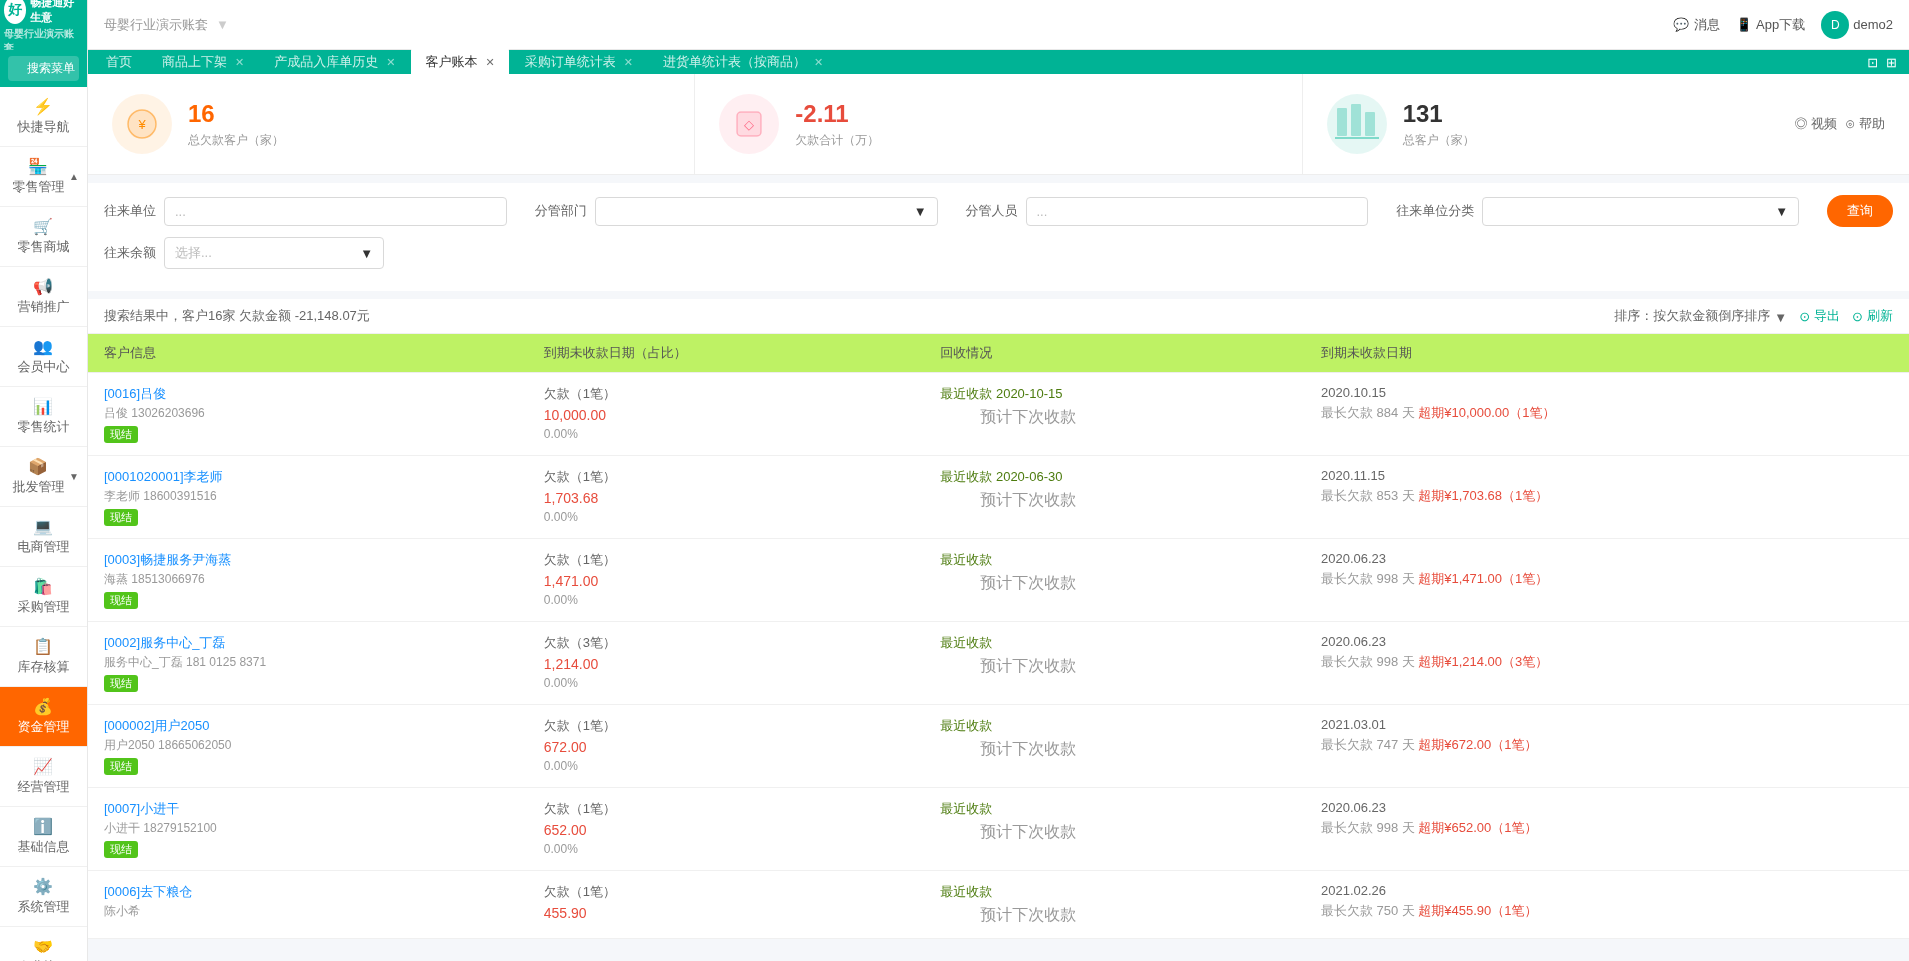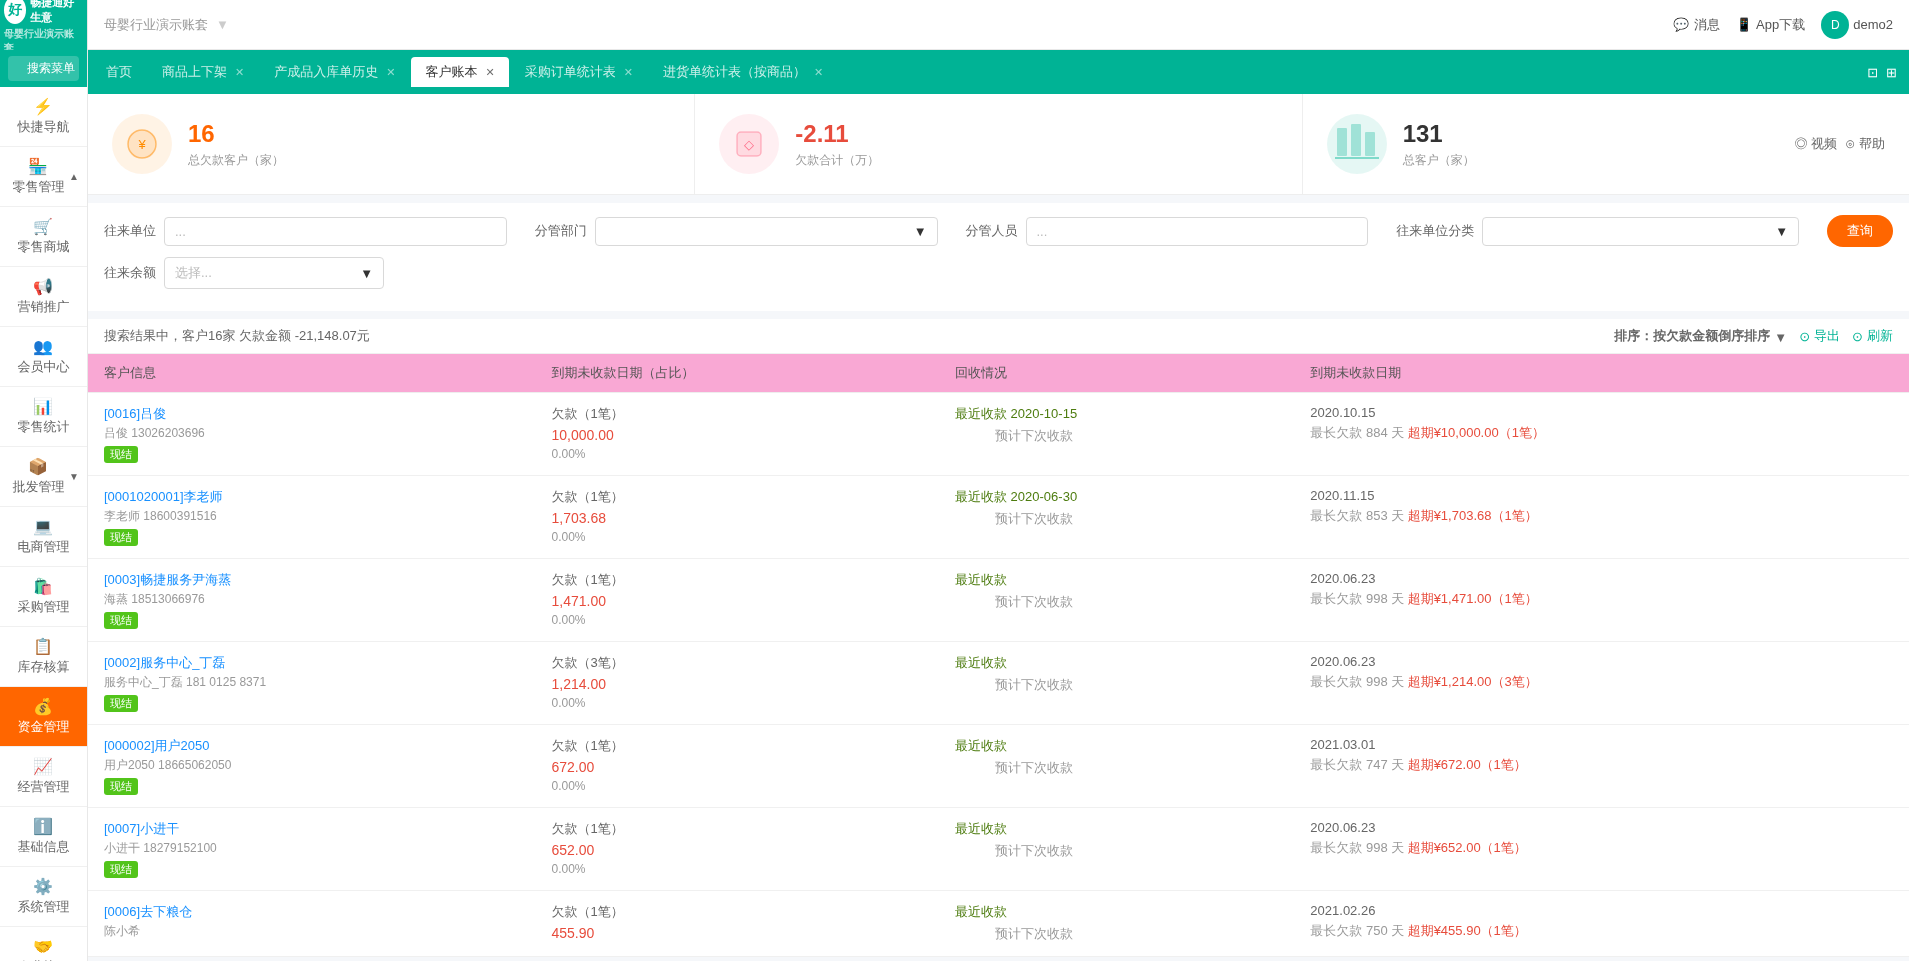--- a/index.html
+++ b/index.html
@@ -18,21 +18,21 @@
     
     .main { flex: 1; display: flex; flex-direction: column; overflow: hidden; }
 
     
     .top-header { height: 50px; background: #fff; display: flex; align-items: center; justify-content: space-between; padding: 0 16px; border-bottom: 1px solid #e8e8e8; flex-shrink: 0; }
     .top-header-left { display: flex; align-items: center; gap: 8px; font-size: 12px; color: #999; }
     .top-header-right { display: flex; align-items: center; gap: 16px; font-size: 13px; color: #555; }
     .top-header-right .icon-btn { display: flex; align-items: center; gap: 4px; cursor: pointer; }
 
     
-    .tabs-bar { background: #00b395; display: flex; align-items: center; height: 44px; flex-shrink: 0; padding: 0 4px; }
+    .tabs-bar { background: #00b395; display: flex; align-items: center; height: 24px; flex-shrink: 0; padding: 0 4px; }
     .tab { display: flex; align-items: center; gap: 4px; padding: 6px 14px; cursor: pointer; color: rgba(255,255,255,0.8); font-size: 13px; border-radius: 4px 4px 0 0; margin-right: 2px; white-space: nowrap; }
     .tab.active { background: #fff; color: #333; }
     .tab .close { margin-left: 4px; font-size: 11px; opacity: 0.7; }
     .tab-actions { margin-left: auto; display: flex; gap: 8px; color: #fff; padding-right: 8px; }
 
     
     .content { flex: 1; overflow-y: auto; background: #f5f7fa; padding: 0; }
 
     
     .stats-banner { background: #fff; display: flex; align-items: stretch; margin-bottom: 8px; border-bottom: 1px solid #eee; }
@@ -56,40 +56,40 @@
     .filter-label { color: #666; font-size: 13px; white-space: nowrap; }
     .filter-input { flex: 1; border: 1px solid #d9d9d9; border-radius: 4px; padding: 6px 10px; font-size: 13px; color: #333; display: flex; align-items: center; justify-content: space-between; cursor: pointer; }
     .filter-input .placeholder { color: #bbb; }
     .filter-btn-search { background: #ff6600; color: #fff; border: none; border-radius: 16px; padding: 7px 20px; font-size: 13px; cursor: pointer; white-space: nowrap; }
     .collapse-btn { text-align: center; color: #00b395; font-size: 12px; cursor: pointer; padding: 4px; }
 
     
     .results-header { background: #fff; padding: 8px 16px; display: flex; align-items: center; justify-content: space-between; border-bottom: 1px solid #f0f0f0; }
     .results-info { color: #666; font-size: 13px; }
     .results-actions { display: flex; align-items: center; gap: 12px; font-size: 12px; color: #666; }
-    .results-actions .sort-btn { display: flex; align-items: flex-end; gap: 4px; cursor: pointer; font-weight: bold; }
+    .results-actions .sort-btn { display: flex; align-items: flex-end; gap: 4px; cursor: pointer; }
     .results-actions .action-btn { display: flex; align-items: center; gap: 4px; cursor: pointer; color: #00b395; }
 
     
     .data-table { background: #fff; width: 100%; border-collapse: collapse; }
-    .data-table thead tr { background: #f9a8d4; }
+    .data-table thead tr { background: #bef264; }
     .data-table th { padding: 10px 16px; text-align: left; font-weight: 500; color: #555; font-size: 13px; border-bottom: 1px solid #eee; }
     .data-table tbody tr { border-bottom: 1px solid #f0f0f0; }
     .data-table td { padding: 12px 16px; vertical-align: top; }
 
     .customer-name { color: #1890ff; cursor: pointer; font-size: 13px; margin-bottom: 2px; }
     .customer-sub { color: #999; font-size: 12px; margin-bottom: 4px; }
     .tag-green { display: inline-block; background: #52c41a; color: #fff; border-radius: 3px; padding: 1px 6px; font-size: 11px; }
 
     .debt-count { color: #666; font-size: 13px; margin-bottom: 4px; }
     .debt-amount { color: #e74c3c; font-size: 14px; font-weight: 500; }
     .debt-percent { color: #999; font-size: 12px; margin-top: 4px; }
 
     .recovery-date { color: #4d7c0f; font-size: 13px; }
-    .recovery-next { color: #999; font-size: 13px; margin-top: 4px; margin-left: 40px; }
+    .recovery-next { color: #999; font-size: 16px; margin-top: 4px; margin-left: 40px; }
 
     .overdue-date { color: #666; font-size: 13px; margin-bottom: 4px; }
     .overdue-info { color: #999; font-size: 12px; }
     .overdue-link { color: #e74c3c; cursor: pointer; }
 
     .scrollbar { scrollbar-width: thin; scrollbar-color: #ccc #f0f0f0; }
   </style>
 </head>
 <body>
 

